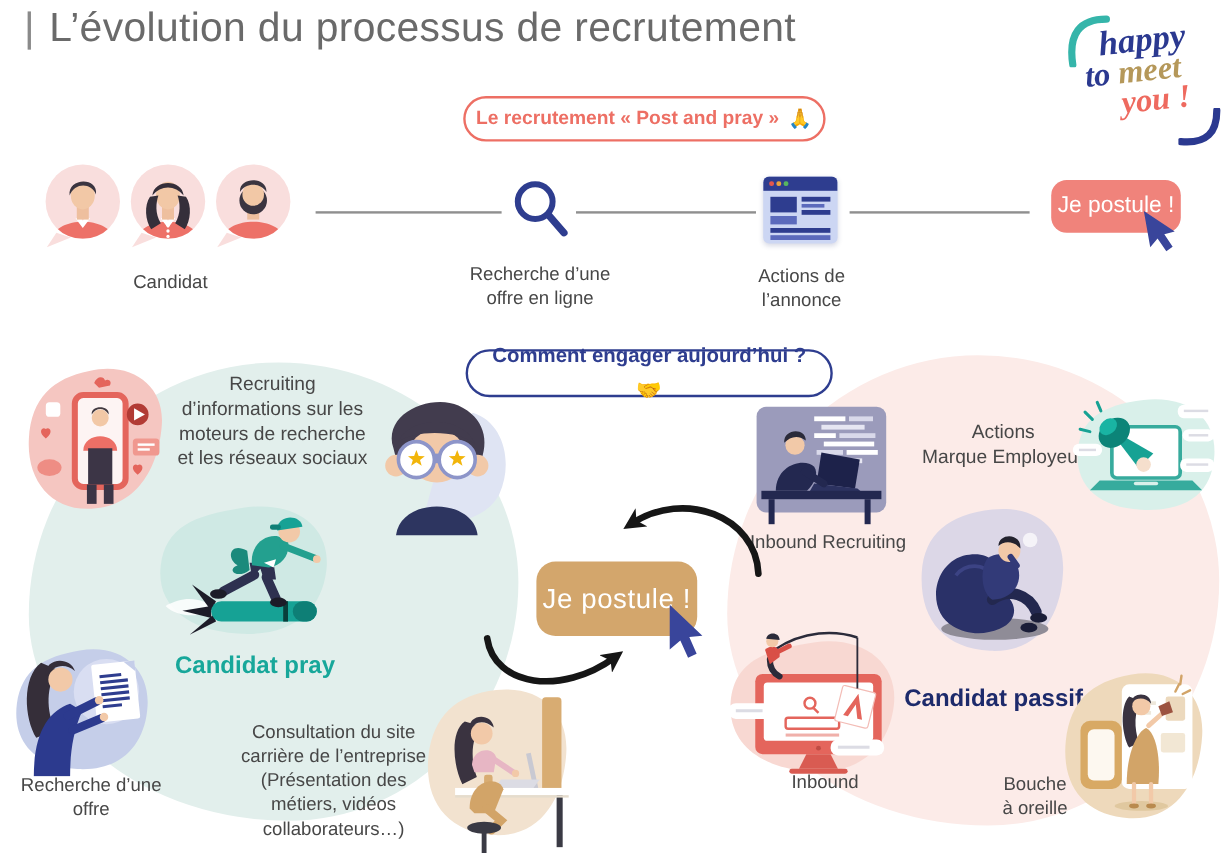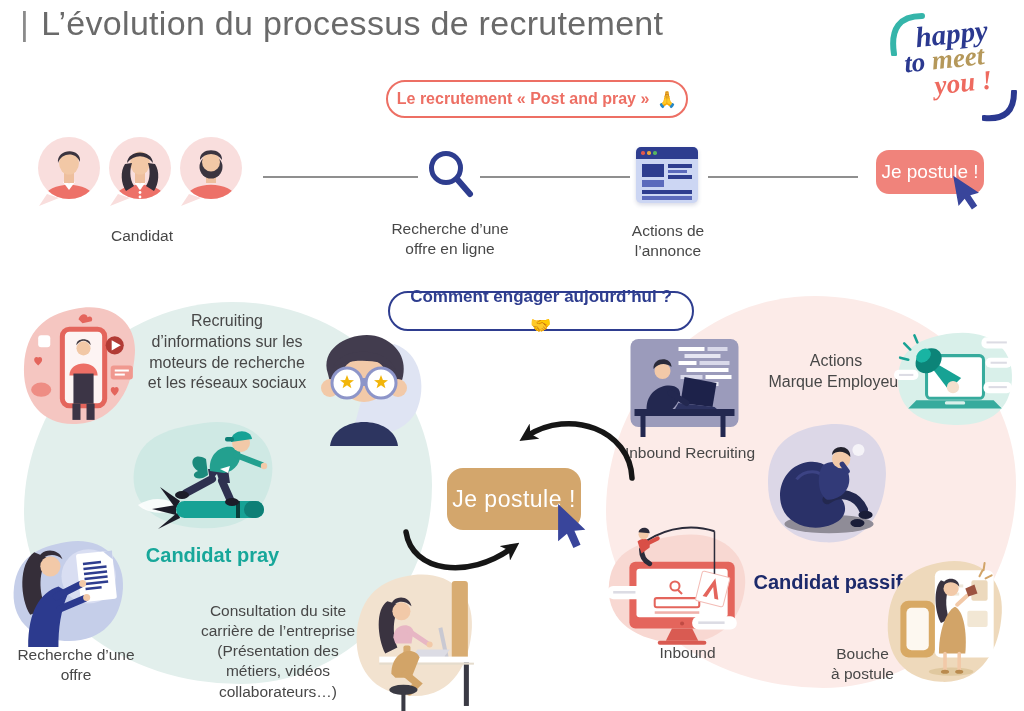--- a/index.html
+++ b/index.html
@@ -412,15 +412,15 @@
     <circle cx="72" cy="34" r="7.5" fill="#f2c9a8"></circle>
     <path d="M64 31 C64 22 80 22 80 32 C75 26 68 27 64 31 Z" fill="#3a3340"></path>
     <path d="M60 98 C60 70 70 54 76 52 C84 56 88 76 86 98 Z" fill="#d2a468"></path>
     <path d="M78 50 L88 41" stroke="#f2c9a8" stroke-width="4" stroke-linecap="round"></path>
     <path d="M86 34 l9 -4 l3 9 l-9 3 Z" fill="#9c5340"></path>
     <path d="M66 98 L66 114 M80 98 L80 114" stroke="#f2c9a8" stroke-width="3.5" stroke-linecap="round"></path>
     <ellipse cx="66" cy="116" rx="4" ry="2" fill="#b98a4e"></ellipse>
       <ellipse cx="80" cy="116" rx="4" ry="2" fill="#b98a4e"></ellipse>
   </svg>
   <div class="abs label" style="left:815px;top:644px;width:95px;">Bouche
-à postule</div>
+à oreille</div>
 
 </div>
 
 </body></html>

